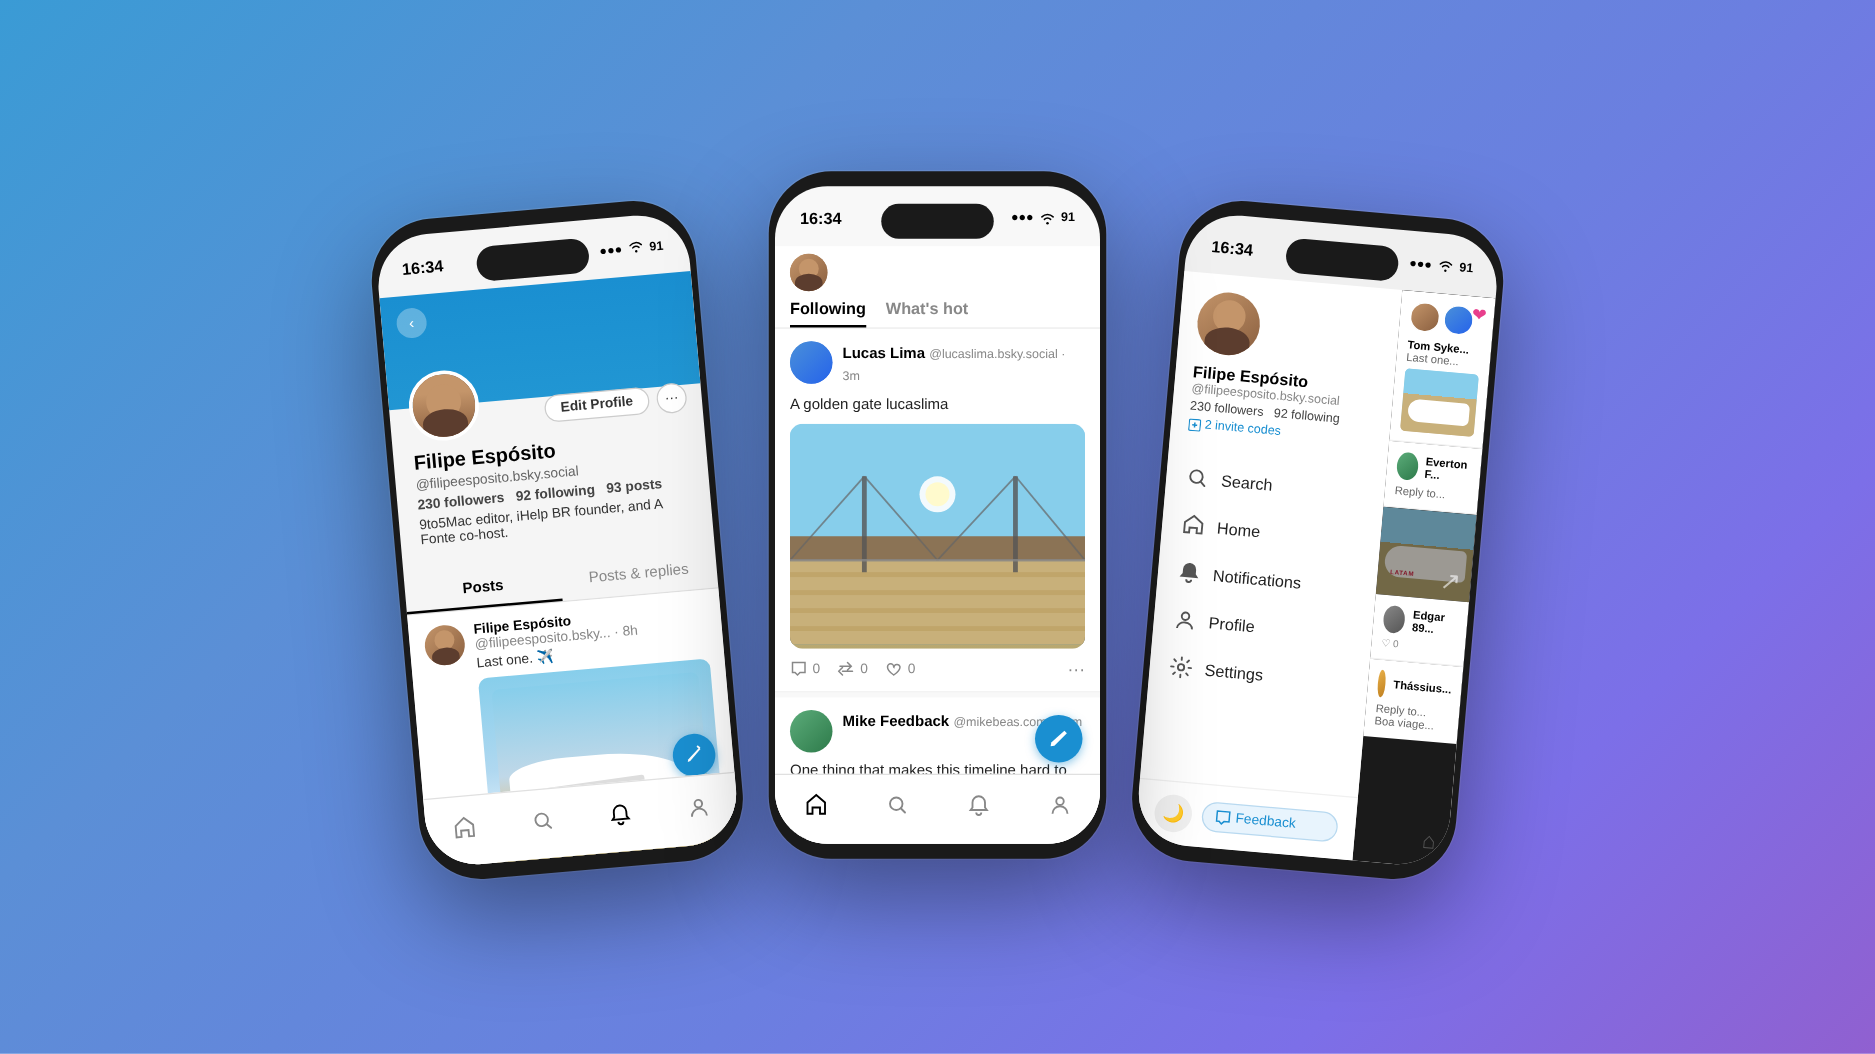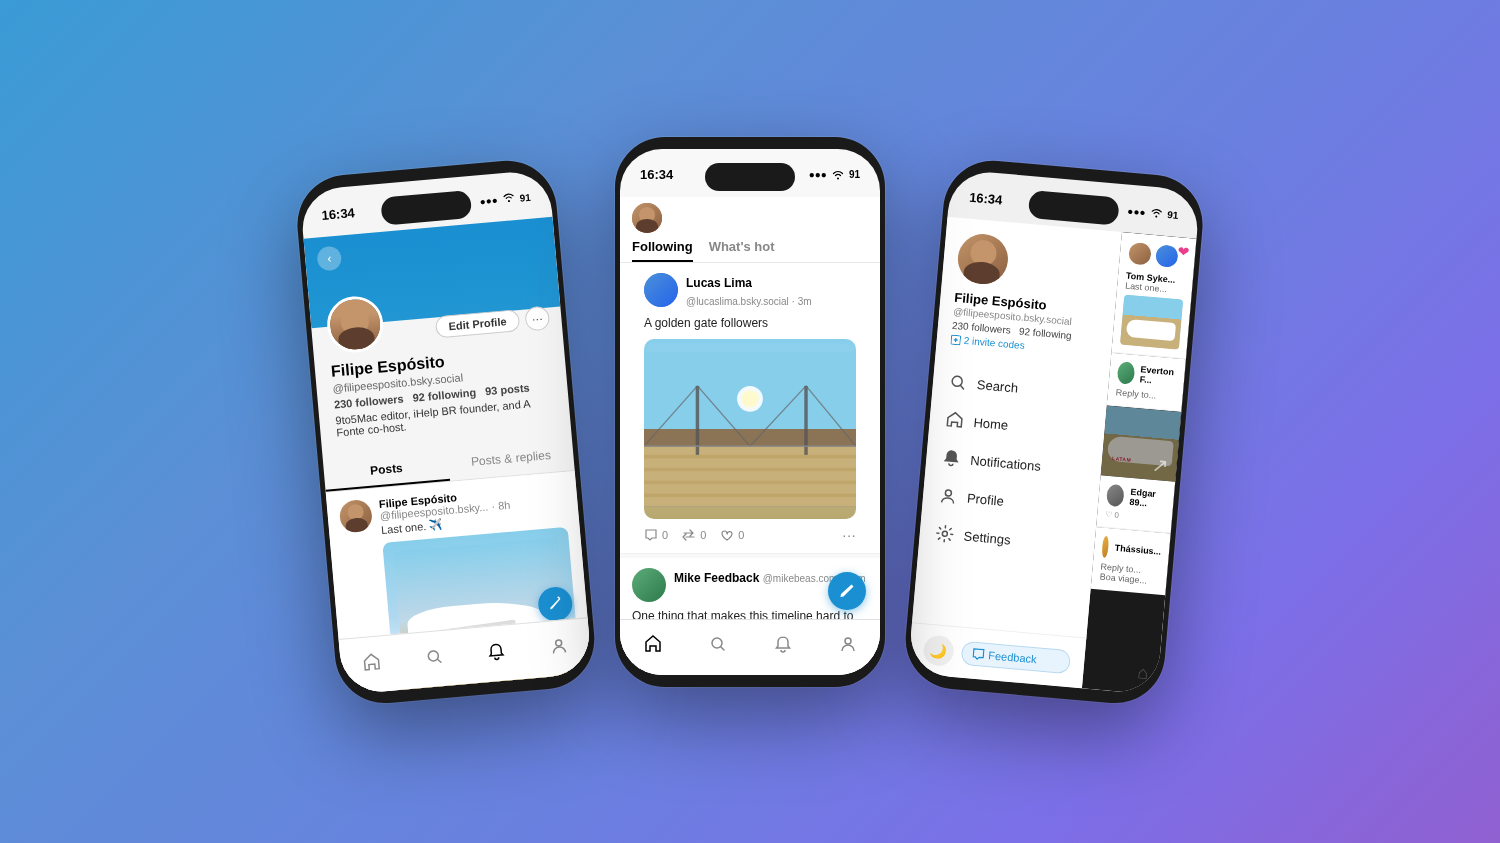--- a/index.html
+++ b/index.html
@@ -607,31 +607,31 @@
               <div style="position:absolute;bottom:0;left:50%;transform:translateX(-50%);width:22px;height:14px;background:#5c3d2e;border-radius:50% 50% 0 0;"></div>
             </div>
           </div>
         </div>
         <div class="feed-tabs">
           <div class="feed-tab active">Following</div>
           <div class="feed-tab">What's hot</div>
         </div>
       </div>
 
-      <div class="feed-post" style="background:white;padding:10px 24px;">
+      <div class="feed-post" style="background:white;padding:10px 12px;">
         <div class="feed-post-header">
           <div class="feed-post-avatar avatar-blue">
             <div style="width:100%;height:100%;background:linear-gradient(135deg,#4a90d9,#2563eb);border-radius:50%;"></div>
           </div>
           <div class="feed-post-meta">
             <span class="feed-post-author">Lucas Lima </span>
             <span class="feed-post-handle">@lucaslima.bsky.social · 3m</span>
           </div>
         </div>
-        <div class="feed-post-text">A golden gate followers</div>
+        <div class="feed-post-text">A golden gate lucaslima</div>
         <div class="feed-post-image">
           <div class="bridge-image">
             
             <svg width="100%" height="100%" viewBox="0 0 246 180">
               <rect width="246" height="180" fill="#87ceeb"></rect>
               <rect y="90" width="246" height="90" fill="#8b7355"></rect>
 
               <rect y="110" width="246" height="70" fill="#c8b07a"></rect>
               <rect y="120" width="246" height="4" fill="#b89a5a" opacity="0.5"></rect>
               <rect y="135" width="246" height="4" fill="#b89a5a" opacity="0.5"></rect>

